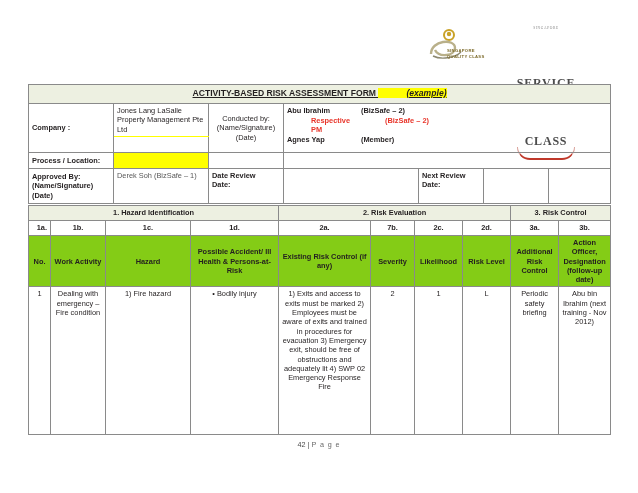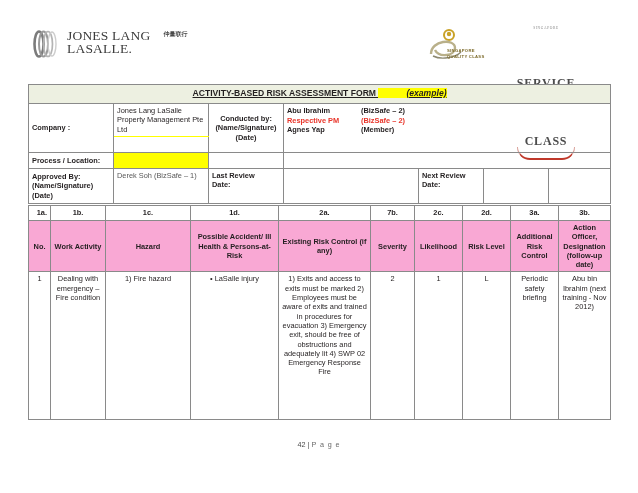--- a/index.html
+++ b/index.html
@@ -153,35 +153,35 @@
   .lbl {
     font-weight: bold;
     vertical-align: middle !important;
   }
   .val-grey {
     color: #585858;
   }
   .center-mid {
     text-align: center;
     vertical-align: middle !important;
-    font-weight: bold;
+    font-weight: normal;
   }
   .highlight-yellow {
     background: #ffff00;
   }
   .underline-yellow {
     border-bottom: 1.6px solid #ffff00 !important;
   }
   .cond-grid {
     display: grid;
     grid-template-columns: 74px auto;
     line-height: 9.6px;
     font-weight: bold;
   }
-  .red { color: #e8352a; }
+  .red { color: #e8352a; margin-left: 24px; }
 
   
   #ra-table {
     left: 28px;
     top: 205px;
     width: 582px;
   }
   #ra-table td {
     text-align: center;
   }
@@ -191,21 +191,21 @@
     height: 10px;
     vertical-align: middle !important;
   }
   .code {
     font-weight: bold;
     height: 10px;
     vertical-align: middle !important;
     background: #ffffff;
   }
   .colhead {
-    background: #f9a8d4;
+    background: #84cc16;
     font-weight: bold;
     vertical-align: middle !important;
     height: 46px;
     line-height: 9.6px;
   }
   .body-cell {
     text-align: left;
     height: 143px;
     line-height: 9.6px;
   }
@@ -222,35 +222,20 @@
     color: #6a6a6a;
     letter-spacing: 0.9px;
   }
   .footer .pg { color: #4a4a4a; letter-spacing: 0; }
 </style>
 </head>
 <body>
 
 <div class="logo-bar">
 
-  <div class="jll-logo">
-    <div class="jll-mark">
-      <svg width="30" height="30" viewBox="0 0 30 30" aria-hidden="true">
-        <ellipse cx="9" cy="15" rx="4.5" ry="12.5" fill="none" stroke="#7b7b7b" stroke-width="2.6"></ellipse>
-        <ellipse cx="13.5" cy="15" rx="4.5" ry="12.5" fill="none" stroke="#9a9a9a" stroke-width="2"></ellipse>
-        <ellipse cx="18" cy="15" rx="4.5" ry="12.5" fill="none" stroke="#b4b4b4" stroke-width="1.7"></ellipse>
-        <ellipse cx="22" cy="15" rx="4" ry="12" fill="none" stroke="#cdcdcd" stroke-width="1.4"></ellipse>
-      </svg>
-    </div>
-    <div class="jll-wordmark">
-      <span>JONES LANG</span>
-      <span>LASALLE.</span>
-    </div>
-    <div class="jll-cjk">仲量联行</div>
-  </div>
 
   <div class="sqc-logo">
     <svg width="78" height="36" viewBox="0 0 78 36" aria-hidden="true">
       <circle cx="24" cy="7" r="5" fill="none" stroke="#c9a227" stroke-width="2"></circle>
       <circle cx="24" cy="6" r="2.2" fill="#c9a227"></circle>
       <path d="M6 26 C6 12, 30 10, 30 20 C30 28, 14 30, 10 22" fill="none" stroke="#b9b08a" stroke-width="2.4"></path>
       <path d="M8 28 C16 32, 30 30, 36 24" fill="none" stroke="#8c8870" stroke-width="1.4"></path>
     </svg>
     <div class="sqc-text">
       <div>SINGAPORE</div>
@@ -310,21 +295,21 @@
     <td colspan="4"></td>
   </tr>
   <tr>
     <td class="lbl" style="height:30px">
       <div>Approved By:</div>
       <div>(Name/Signature)</div>
       <div>(Date)</div>
     </td>
     <td class="val-grey">Derek Soh (BizSafe – 1)</td>
     <td class="lbl" style="vertical-align:top !important">
-      <div>Last Review</div>
+      <div>Date Review</div>
       <div>Date:</div>
     </td>
     <td></td>
     <td class="lbl" style="vertical-align:top !important">
       <div>Next Review</div>
       <div>Date:</div>
     </td>
     <td></td>
     <td></td>
   </tr>
@@ -339,20 +324,25 @@
       <col style="width:88px">
     <col style="width:92px">
       <col style="width:44px">
       <col style="width:48px">
       <col style="width:48px">
     <col style="width:48px">
       <col style="width:52px">
   </colgroup>
 
   <tbody>
+      <tr>
+    <td class="sect" colspan="4">1. Hazard Identification</td>
+    <td class="sect" colspan="4">2. Risk Evaluation</td>
+    <td class="sect" colspan="2">3. Risk Control</td>
+  </tr>
 
   <tr>
     <td class="code" style="text-align:right">1a.</td>
     <td class="code">1b.</td>
     <td class="code">1c.</td>
     <td class="code">1d.</td>
     <td class="code">2a.</td>
     <td class="code">7b.</td>
     <td class="code">2c.</td>
     <td class="code">2d.</td>
@@ -370,21 +360,21 @@
     <td class="colhead">Likelihood</td>
     <td class="colhead">Risk Level</td>
     <td class="colhead">Additional Risk Control</td>
     <td class="colhead">Action Officer, Designation (follow-up date)</td>
   </tr>
 
   <tr>
     <td class="body-cell ctr">1</td>
     <td class="body-cell">Dealing with emergency – Fire condition</td>
     <td class="body-cell">1) Fire hazard</td>
-    <td class="body-cell">• LaSalle injury</td>
+    <td class="body-cell">• Bodily injury</td>
     <td class="body-cell">1) Exits and access to exits must be marked 2) Employees must be aware of exits and trained in procedures for evacuation 3) Emergency exit, should be free of obstructions and adequately lit    4) SWP 02 Emergency Response Fire</td>
     <td class="body-cell ctr">2</td>
     <td class="body-cell ctr">1</td>
     <td class="body-cell ctr">L</td>
     <td class="body-cell">Periodic safety briefing</td>
     <td class="body-cell">Abu bin Ibrahim (next training - Nov 2012)</td>
   </tr>
 </tbody>
   </table>
 

